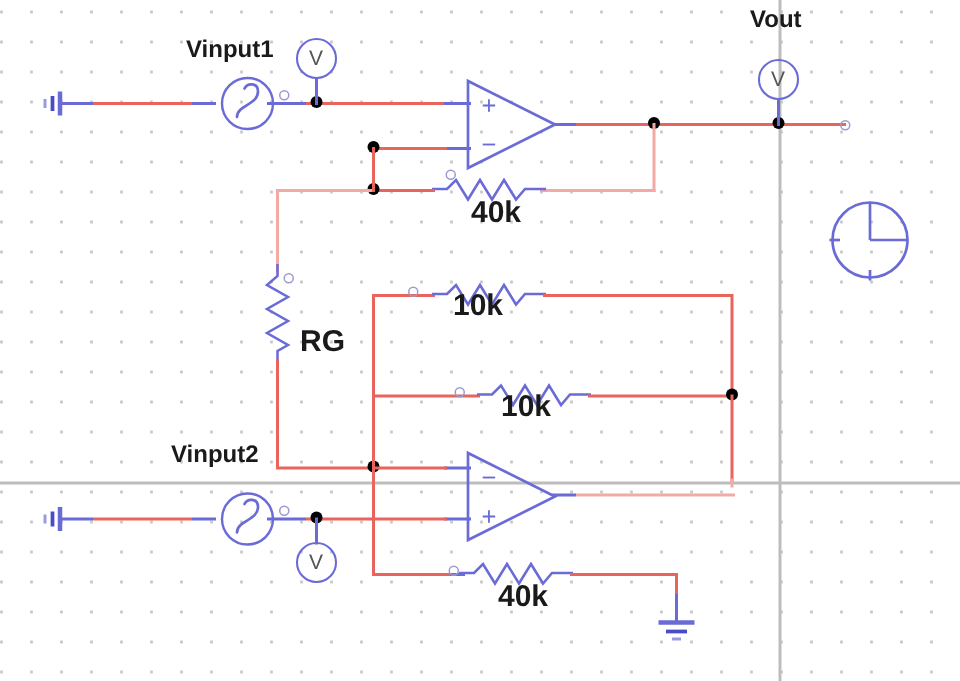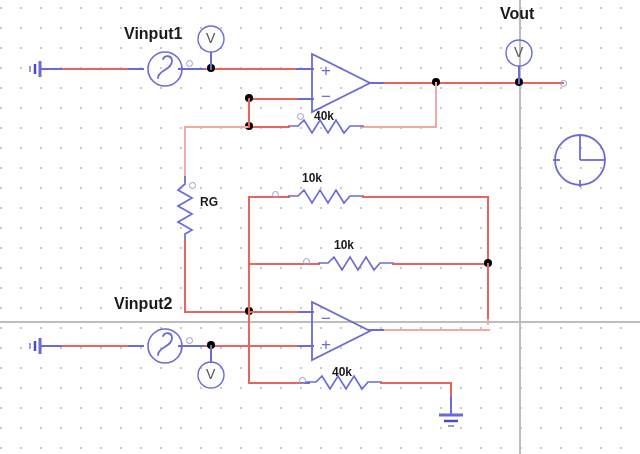--- a/index.html
+++ b/index.html
@@ -68,21 +68,21 @@
   }
   
   .label {
     position: absolute;
     color: #1a1a1a;
     font-weight: bold;
     white-space: nowrap;
     line-height: 1;
   }
   .label.big { font-size: 16px; }
-  .label.res { font-size: 12px; }
+  .label.res { font-size: 20px; margin-top: 22px; }
   
   .sym {
     position: absolute;
     overflow: visible;
   }
 </style>
 </head>
 <body>
 
 <div id="canvas">

